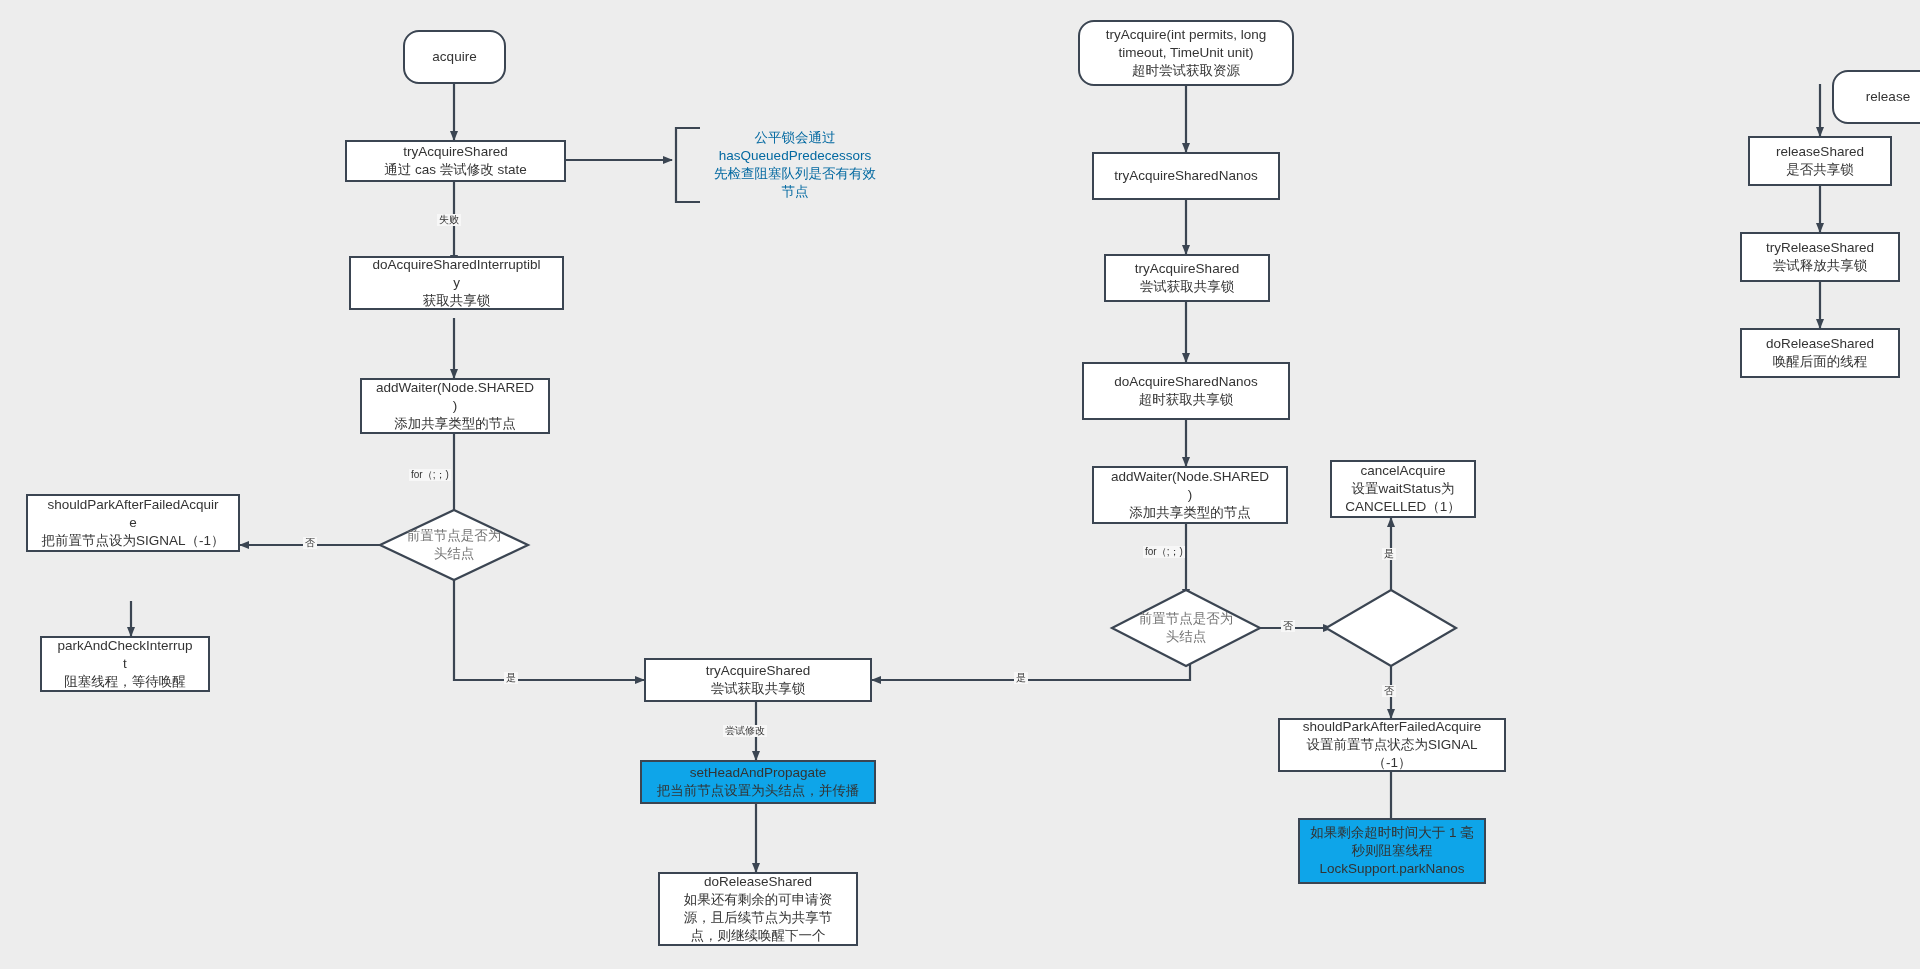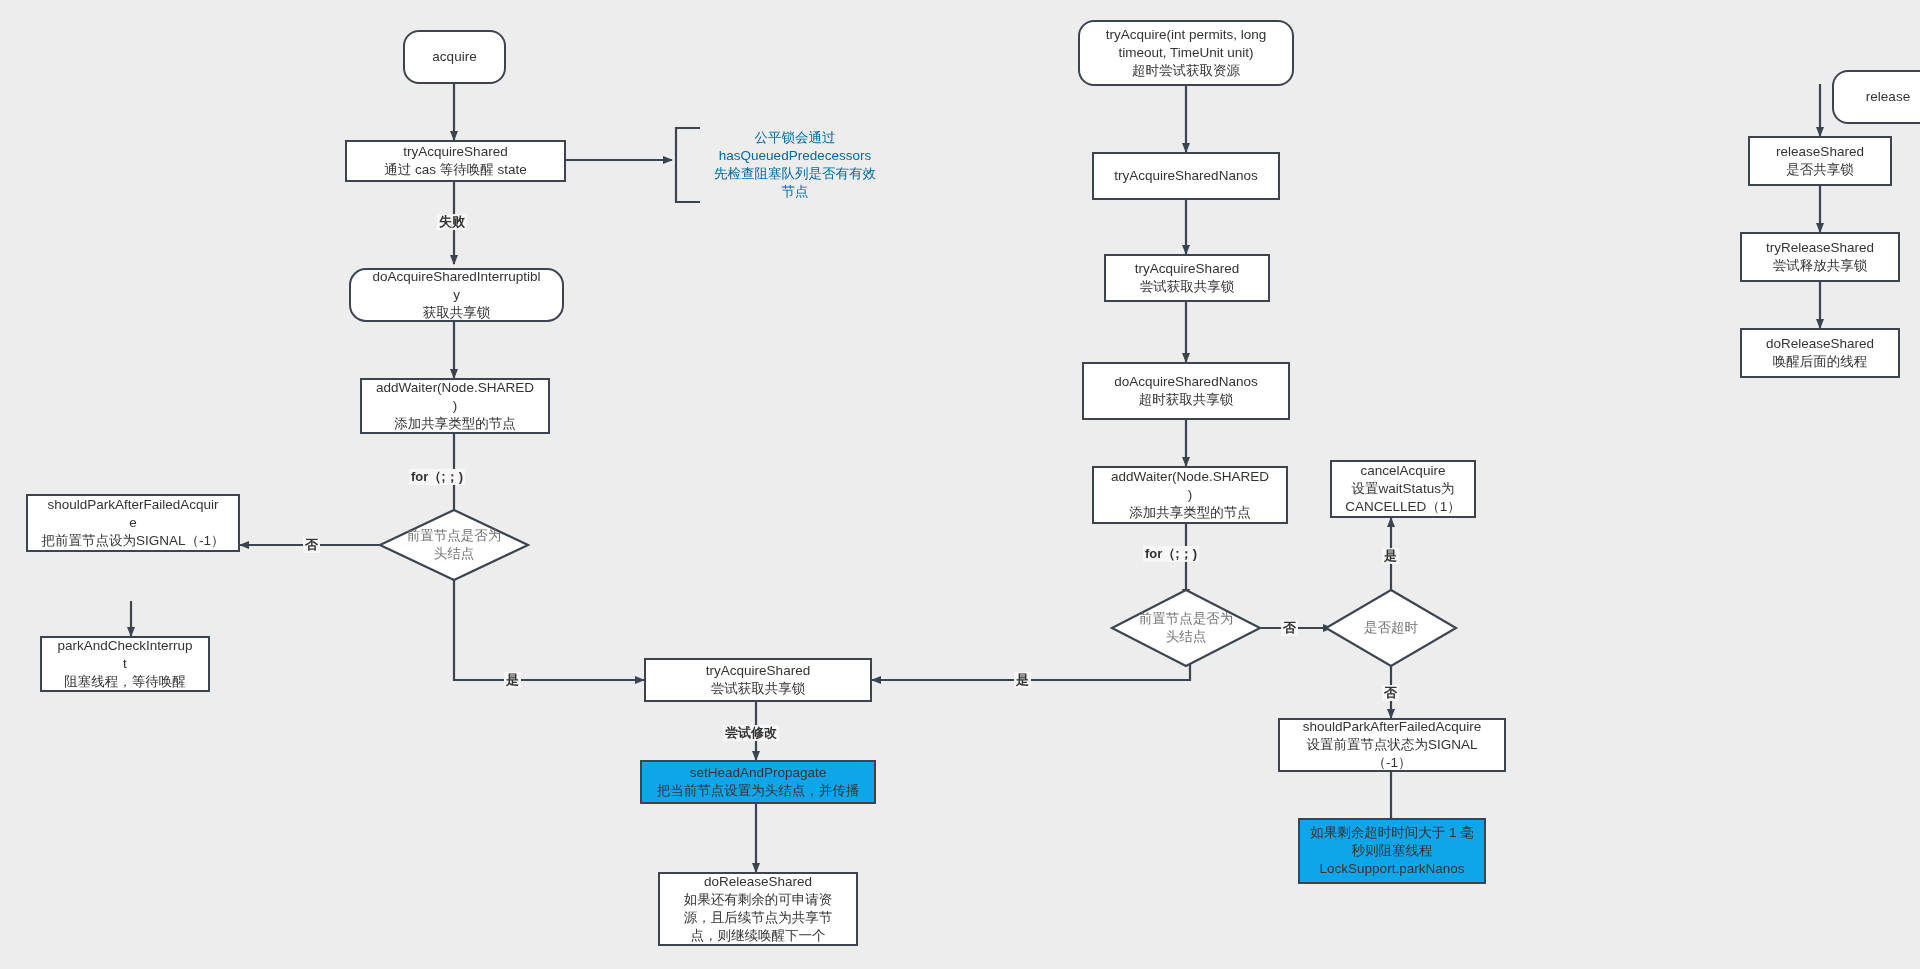--- a/index.html
+++ b/index.html
@@ -69,26 +69,25 @@
     text-align: center;
     font-size: 13.5px;
     line-height: 1.3;
     color: #737373;
     pointer-events: none;
   }
   .edge-label {
     position: absolute;
     background: #f7f7f7;
     color: #333333;
-    font-size: 13px;
+    font-size: 10px;
     line-height: 1.2;
     padding: 0 2px;
     white-space: nowrap;
     z-index: 3;
-    font-weight: bold;
   }
   .note {
     position: absolute;
     display: flex;
     flex-direction: column;
     align-items: center;
     justify-content: center;
     text-align: center;
     font-size: 13.5px;
     line-height: 1.35;
@@ -147,33 +146,33 @@
       <polygon points="1391,590 1456,628 1391,666 1326,628"></polygon>
     </g>
   </svg>
 
   <div class="node terminal" style="left:403px; top:30px; width:103px; height:54px;">
     <span class="ln">acquire</span>
   </div>
 
   <div class="node" style="left:345px; top:140px; width:221px; height:42px;">
     <span class="ln">tryAcquireShared</span>
-    <span class="ln">通过 cas 等待唤醒 state</span>
+    <span class="ln">通过 cas 尝试修改 state</span>
   </div>
 
   <div class="note" style="left:700px; top:120px; width:190px; height:90px;">
     <span class="ln">公平锁会通过</span>
     <span class="ln">hasQueuedPredecessors</span>
     <span class="ln">先检查阻塞队列是否有有效</span>
     <span class="ln">节点</span>
   </div>
 
   <div class="edge-label" style="left:437px; top:214px;">失败</div>
 
-  <div class="node" style="left:349px; top:268px; width:215px; height:54px;border-radius:17px;">
+  <div class="node" style="left:349px; top:256px; width:215px; height:54px;">
     <span class="ln">doAcquireSharedInterruptibl</span>
     <span class="ln">y</span>
     <span class="ln">获取共享锁</span>
   </div>
 
   <div class="node" style="left:360px; top:378px; width:190px; height:56px;">
     <span class="ln">addWaiter(Node.SHARED</span>
     <span class="ln">)</span>
     <span class="ln">添加共享类型的节点</span>
   </div>
@@ -254,25 +253,20 @@
     <div class="dlabel">
       <span class="ln">前置节点是否为</span>
       <span class="ln">头结点</span>
     </div>
   </div>
 
   <div class="edge-label" style="left:1281px; top:620px;">否</div>
 
   <div class="edge-label" style="left:1014px; top:672px;">是</div>
 
-  <div class="diamond" style="left:1326px; top:590px; width:130px; height:76px;">
-    <div class="dlabel">
-      <span class="ln">是否超时</span>
-    </div>
-  </div>
 
   <div class="edge-label" style="left:1382px; top:548px;">是</div>
 
   <div class="node" style="left:1330px; top:460px; width:146px; height:58px;">
     <span class="ln">cancelAcquire</span>
     <span class="ln">设置waitStatus为</span>
     <span class="ln">CANCELLED（1）</span>
   </div>
 
   <div class="edge-label" style="left:1382px; top:685px;">否</div>

